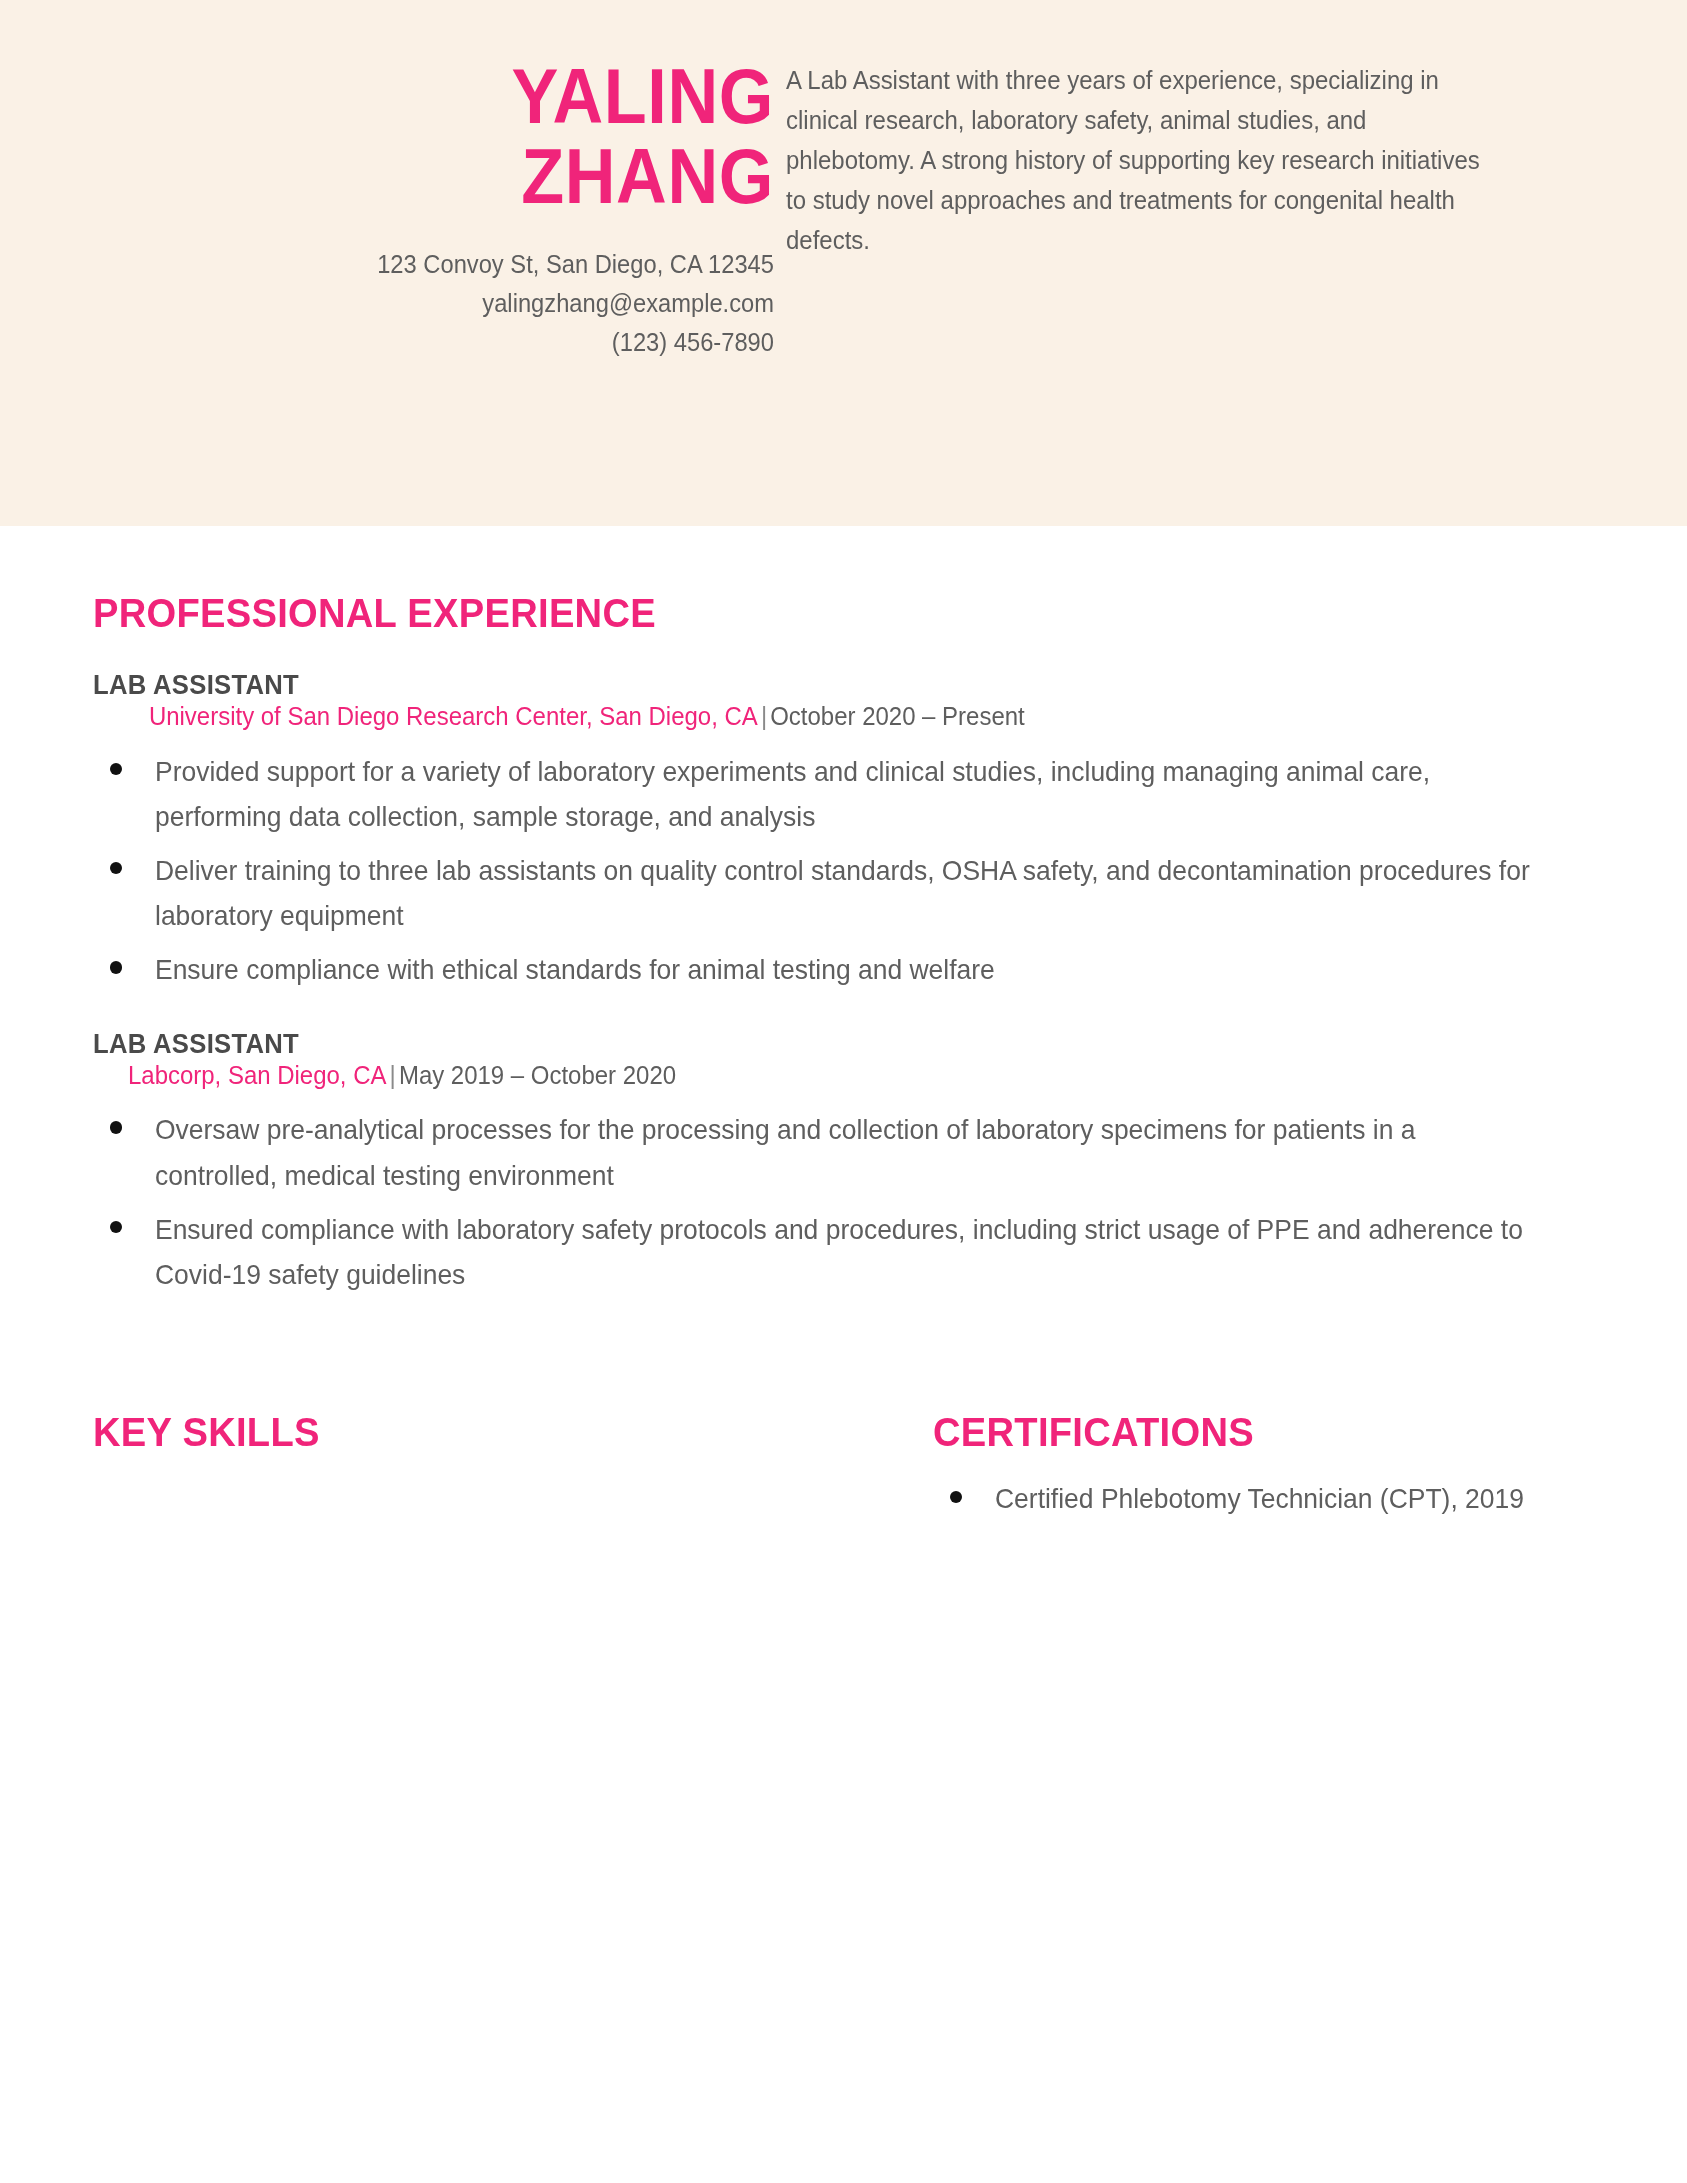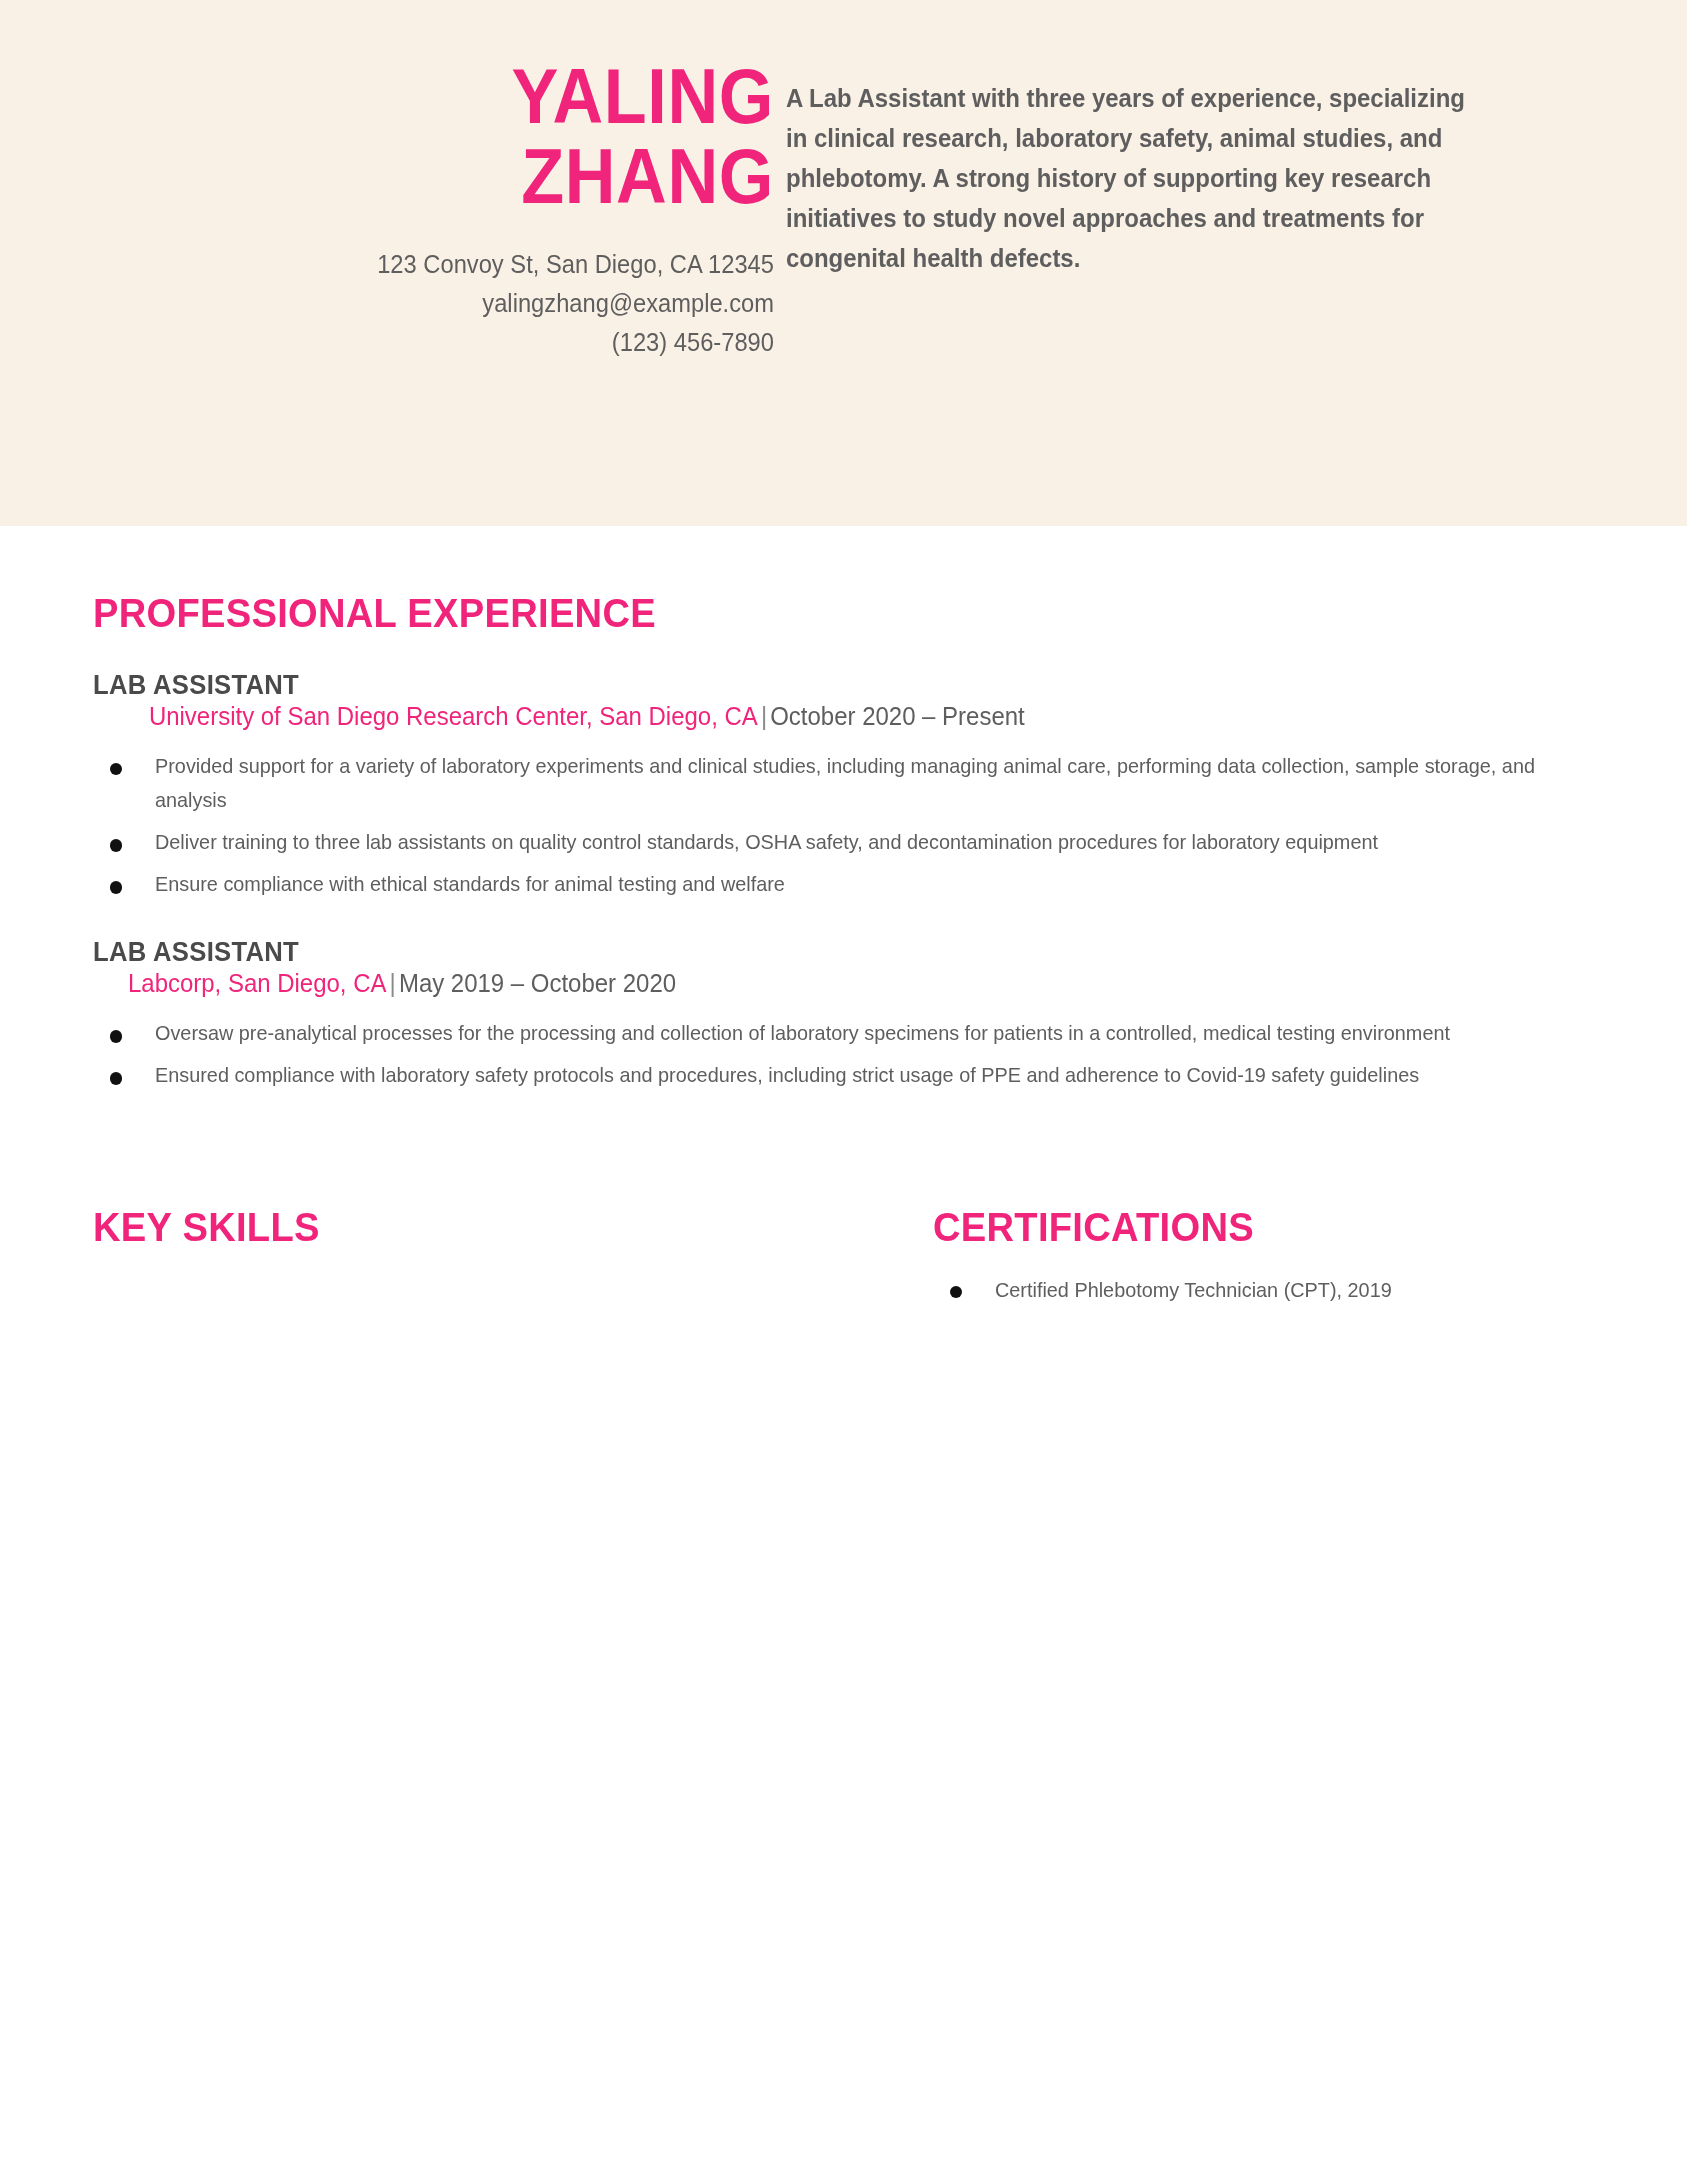--- a/index.html
+++ b/index.html
@@ -60,25 +60,24 @@
     font-size: 25.5px;
     line-height: 1.52;
     transform: scaleX(0.93);
     transform-origin: right center;
     white-space: nowrap;
   }
   .contact-line { display: block; }
 
   .header-right {
     flex: 1;
-    padding-top: 78px;
+    padding-top: 60px;
     padding-right: 152px;
     padding-left: 12px;
     box-sizing: border-box;
-    font-weight: bold;
   }
   .summary-text {
     color: #5e5e5e;
     font-size: 25.5px;
     line-height: 1.57;
     transform: scaleX(0.94);
     transform-origin: left top;
     margin: 0;
   }
 
@@ -141,21 +140,21 @@
   .meta-date { color: #5e5e5e; }
 
   ul.bullets {
     list-style: none;
     margin: 17px 0 0 0;
     padding: 0;
   }
   ul.bullets li {
     position: relative;
     color: #5e5e5e;
-    font-size: 21px;
+    font-size: 28px;
     line-height: 1.63;
     padding-left: 62px;
     margin-bottom: 8px;
   }
   ul.bullets li .btxt {
     display: block;
     transform: scaleX(0.945);
     transform-origin: left top;
   }
   ul.bullets li::before {

